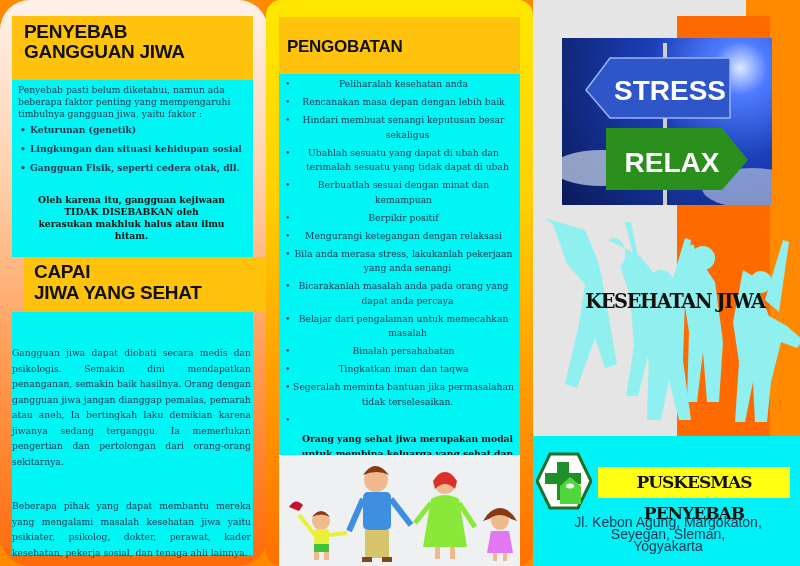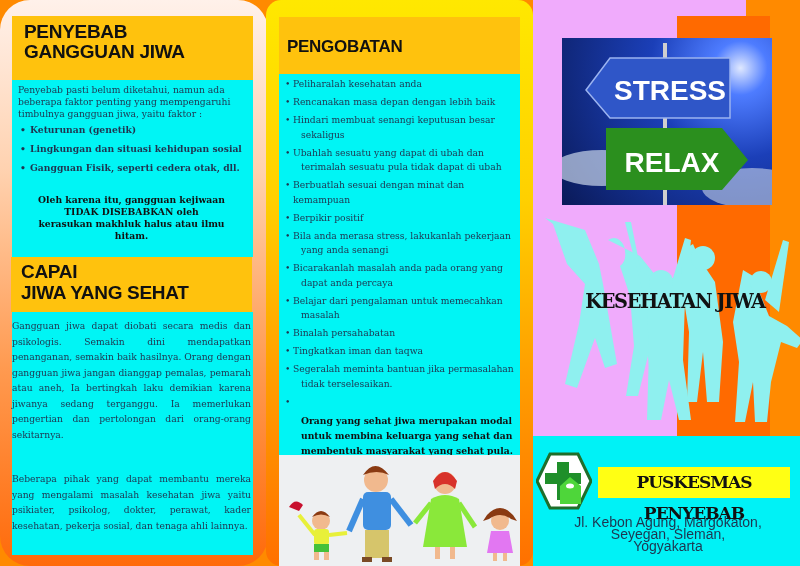--- a/index.html
+++ b/index.html
@@ -2,41 +2,41 @@
 <html><head>
 <meta charset="utf-8">
 <style>
   * { box-sizing: border-box; margin: 0; padding: 0; }
   html, body { width: 800px; height: 566px; overflow: hidden; background: #ff8a00; }
   body { position: relative; font-family: "DejaVu Serif", serif; }
 
   .panel { position: absolute; top: 0; height: 566px; }
   #p1 { left: 0; width: 268px; background: linear-gradient(to bottom, #fff1ea 0%, #ffd2b0 30%, #ff9a50 65%, #ff6a0a 100%); border-radius: 30px; }
   #p2 { left: 266px; width: 267px; background: linear-gradient(to bottom, #ffe800 0%, #ffd000 35%, #ffa000 65%, #ff7000 100%); border-radius: 15px; }
-  #p3 { left: 533px; width: 213px; background: #f0abfc; }
+  #p3 { left: 533px; width: 213px; background: #e5e5e5; }
 
   .hdr { position: absolute; background: #ffc20d; color: #111; font-family: "Liberation Sans", sans-serif; font-weight: bold; }
   .hdr span { display: block; letter-spacing: -0.3px; }
   .cyan { position: absolute; background: #00f5f5; color: #1e3550; }
 
   
   #h1 { left: 12px; top: 16px; width: 241px; height: 64px; padding: 6px 0 0 12px; font-size: 19px; line-height: 20px; }
   #c1 { left: 12px; top: 80px; width: 241px; height: 177px; padding: 4px 8px 0 6px; font-size: 9.2px; line-height: 12px; }
   #c1 .intro { margin-bottom: 4px; }
   #c1 ul { list-style: none; }
   #c1 li { position: relative; padding-left: 12px; margin-bottom: 7px; font-weight: bold; }
   #c1 li::before { content: "•"; position: absolute; left: 2px; }
   #c1 .note { font-weight: bold; text-align: center; margin-top: 20px; color: #111; padding: 0 20px; }
-  #h2 { left: 11px; top: 257px; width: 241px; height: 55px; padding: 4px 0 0 10px; font-size: 19px; line-height: 21px; }
-  #c2 { left: 12px; top: 312px; width: 241px; height: 243px; padding: 6px 2px 0 0; font-size: 9.2px; line-height: 15.5px; text-align: justify; }
+  #h2 { left: 24px; top: 257px; width: 241px; height: 55px; padding: 4px 0 0 10px; font-size: 19px; line-height: 21px; }
+  #c2 { left: 12px; top: 312px; width: 241px; height: 243px; padding: 33px 2px 0 0; font-size: 9.2px; line-height: 15.5px; text-align: justify; }
   #c2 p { margin-bottom: 29px; }
 
   
   #h3 { left: 13px; top: 17px; width: 241px; height: 57px; padding: 20px 0 0 8px; font-size: 17px; }
-  #c3 { left: 13px; top: 74px; width: 241px; height: 482px; padding: 3px 6px 0 4px; font-size: 9.2px; line-height: 14.5px; }
+  #c3 { left: 13px; top: 74px; width: 241px; height: 482px; padding: 3px 6px 0 4px; font-size: 9.2px; line-height: 14.5px; text-align: center; }
   #c3 ul { list-style: none; }
   #c3 li { position: relative; padding-left: 10px; margin-bottom: 3.5px; }
   #c3 li::before { content: "•"; position: absolute; left: 2px; }
   #c3 li .l2 { display: block; padding-left: 8px; }
   #c3 .note { font-weight: bold; color: #111; padding-left: 18px; line-height: 15px; margin-top: 1px; }
   #fam { position: absolute; left: 13px; top: 455px; width: 241px; height: 111px; background: #eef0f2; }
 
   
   #stripe { position: absolute; left: 144px; top: 16px; width: 93px; height: 420px; background: #ff6a00; }
   #stress { position: absolute; left: 29px; top: 38px; width: 210px; height: 167px; background: radial-gradient(circle at 85% 18%, #dfe8ff 0%, #4e7cff 12%, #1b3fb8 40%, #0a1a58 100%); overflow: hidden; }
@@ -76,23 +76,24 @@
 
 <div class="panel" id="p2">
   <div class="hdr" id="h3">
     <span>PENGOBATAN</span>
   </div>
   <div class="cyan" id="c3">
     <ul>
       <li><span>Peliharalah kesehatan anda</span></li>
       <li><span>Rencanakan masa depan dengan lebih baik</span></li>
       <li><span>Hindari membuat senangi keputusan besar</span><span class="l2">sekaligus</span></li>
-      <li><span>Ubahlah sesuatu yang dapat di ubah dan</span><span class="l2">terimalah sesuatu pula tidak dapat di ubah</span></li>
+      <li><span>Ubahlah sesuatu yang dapat di ubah dan</span><span class="l2">terimalah sesuatu yang tidak dapat di ubah</span></li>
       <li><span>Berbuatlah sesuai dengan minat dan kemampuan</span></li>
       <li><span>Berpikir positif</span></li>
+      <li><span>Mengurangi ketegangan dengan relaksasi</span></li>
       <li><span>Bila anda merasa stress, lakukanlah pekerjaan</span><span class="l2">yang anda senangi</span></li>
       <li><span>Bicarakanlah masalah anda pada orang yang</span><span class="l2">dapat anda percaya</span></li>
       <li><span>Belajar dari pengalaman untuk memecahkan</span><span class="l2">masalah</span></li>
       <li><span>Binalah persahabatan</span></li>
       <li><span>Tingkatkan iman dan taqwa</span></li>
       <li><span>Segeralah meminta bantuan jika permasalahan</span><span class="l2">tidak terselesaikan.</span></li>
       <li>​</li>
     </ul>
     <p class="note">Orang yang sehat jiwa merupakan modal untuk membina keluarga yang sehat dan membentuk masyarakat yang sehat pula.</p>
   </div>

